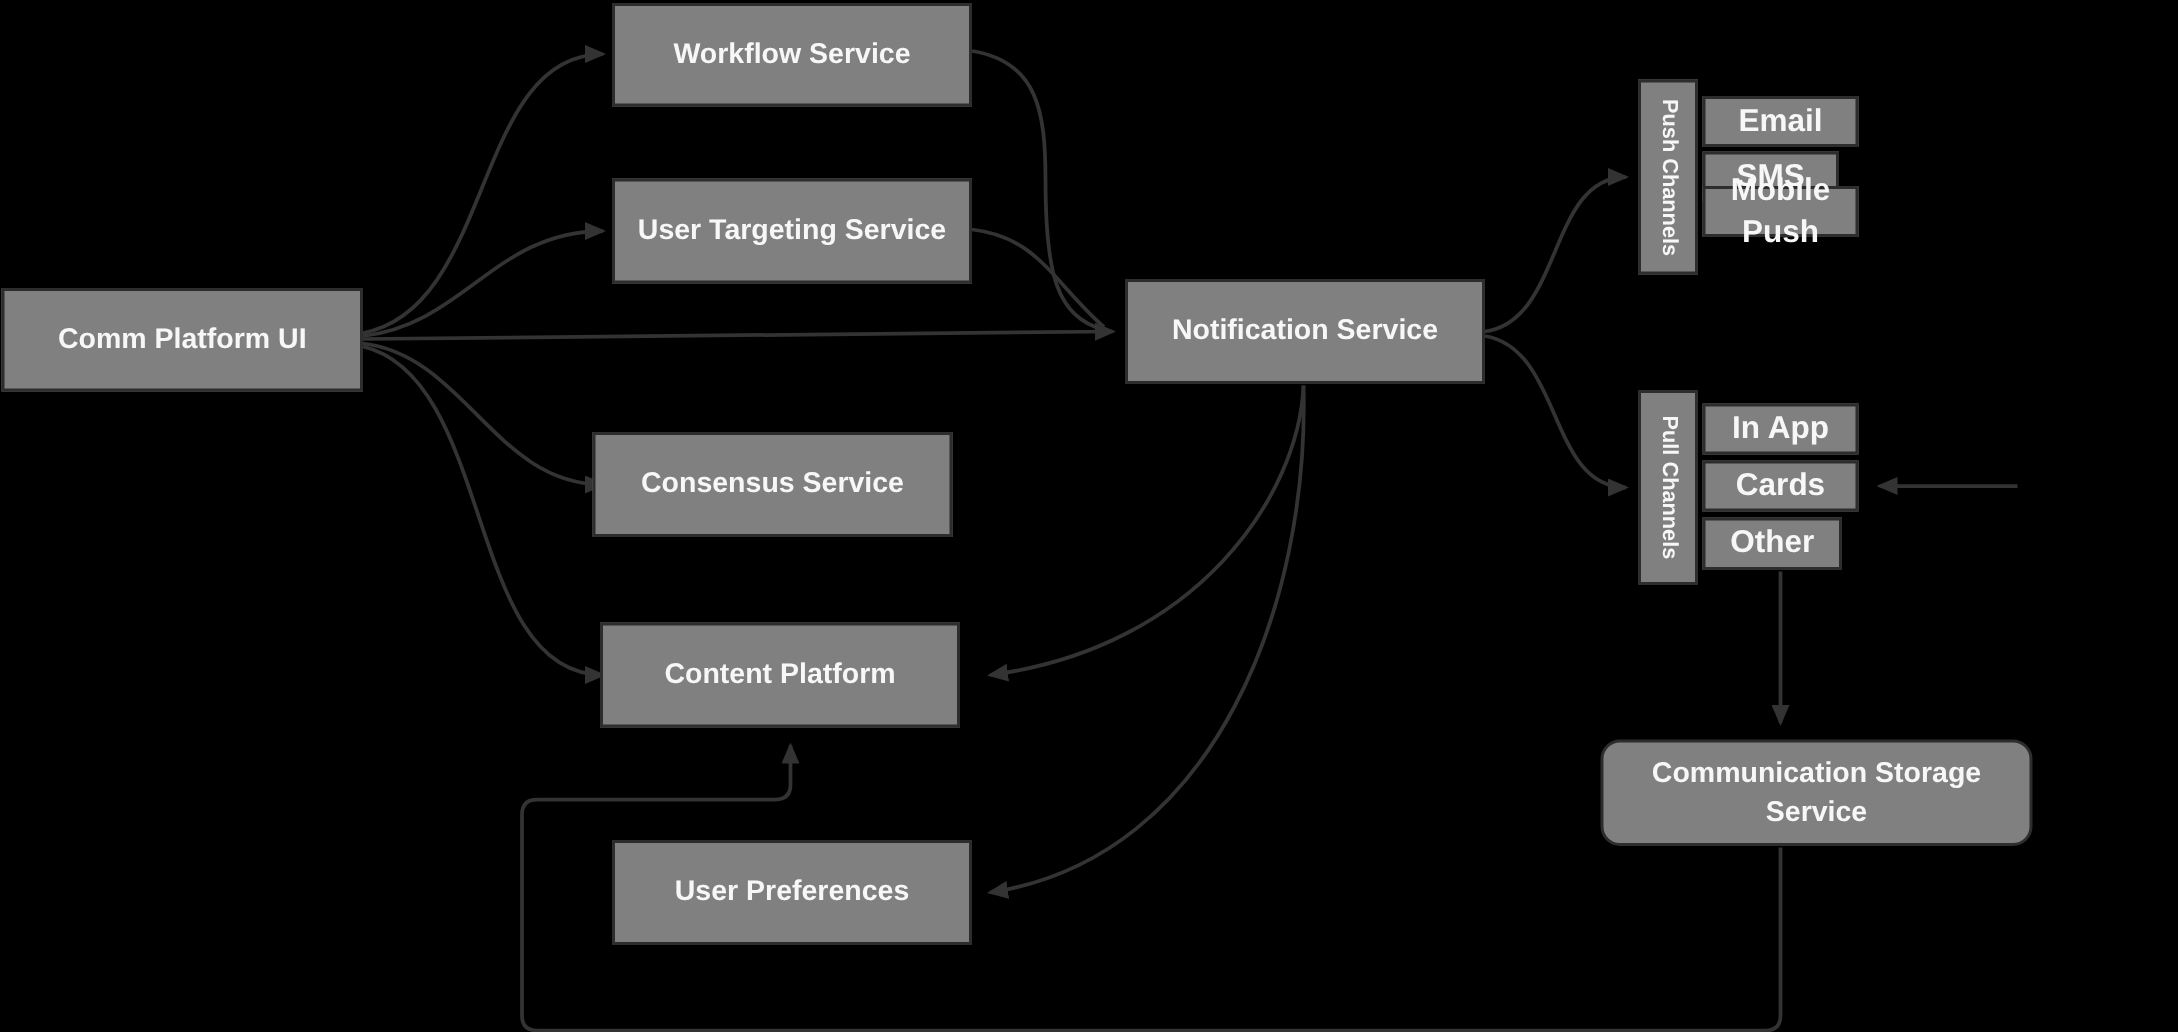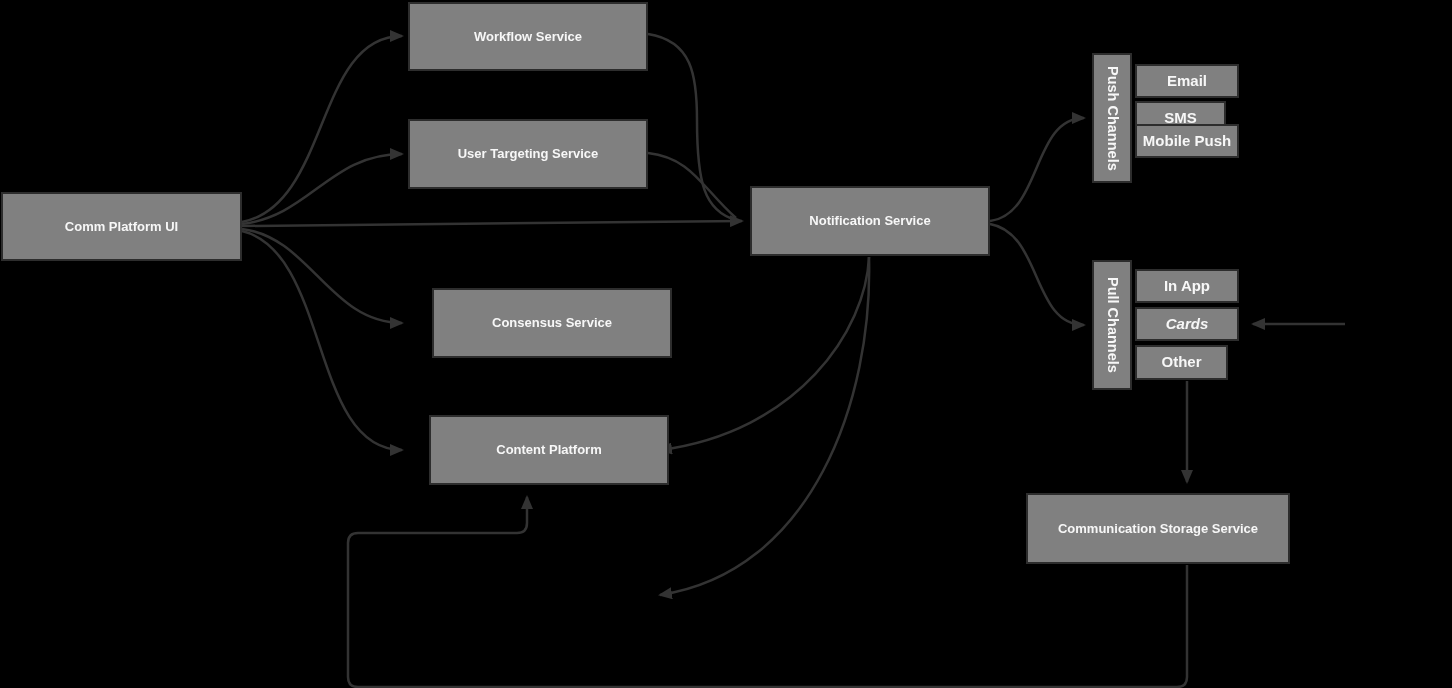--- a/index.html
+++ b/index.html
@@ -10,27 +10,27 @@
     font-family:"Liberation Sans","DejaVu Sans",sans-serif;
     overflow:hidden;
   }
   .edges{position:absolute;left:0;top:0;width:1452px;height:688px;}
   .node{
     position:absolute;
     background:#808080;
     border:2px solid #2d2d2d;
     color:#f7f7f7;
     font-weight:bold;
-    font-size:13px;
+    font-size:19px;
     display:flex;align-items:center;justify-content:center;
     text-align:center;
     box-sizing:border-box;
     line-height:1.35;
   }
-  .node.small{font-size:15px;}
+  .node.small{font-size:21px;}
   .node.vlabel{
     writing-mode:vertical-rl;
     font-size:14.5px;
   }
   .node.wrap{padding:0 14px;}
 </style>
 </head>
 <body>
 
 <div class="canvas">
@@ -60,32 +60,33 @@
   </svg>
 
   <div class="node" style="left:1px;   top:192px; width:241px; height:69px;">Comm Platform UI</div>
 
   <div class="node" style="left:408px; top:2px;   width:240px; height:69px;">Workflow Service</div>
 
   <div class="node" style="left:750px; top:186px; width:240px; height:70px;">Notification Service</div>
 
   <div class="node" style="left:408px; top:119px; width:240px; height:70px;">User Targeting Service</div>
 
-  <div class="node" style="left:432px; top:288px; width:240px; height:70px;">Consensus Service</div>
+  <div class="node" style="left:395px; top:288px; width:240px; height:70px;">Consensus Service</div>
 
-  <div class="node" style="left:429px; top:415px; width:240px; height:70px;">Content Platform</div>
+  <div class="node" style="left:400px; top:415px; width:240px; height:70px;">Content Platform</div>
 
+  <div class="node" style="left:408px; top:560px; width:240px; height:70px;">User Preferences</div>
 
   <div class="node vlabel" style="left:1092px; top:53px; width:40px; height:130px;">Push Channels</div>
 
   <div class="node small" style="left:1135px; top:64px;  width:104px; height:34px;">Email</div>
   <div class="node small" style="left:1135px; top:101px; width:91px; height:34px;">SMS</div>
   <div class="node small" style="left:1135px; top:124px; width:104px; height:34px;">Mobile Push</div>
 
   <div class="node vlabel" style="left:1092px; top:260px; width:40px; height:130px;">Pull Channels</div>
 
   <div class="node small" style="left:1135px; top:269px; width:104px; height:34px;">In App</div>
-  <div class="node small" style="left:1135px; top:307px; width:104px; height:34px;font-style:italic;">Cards</div>
+  <div class="node small" style="left:1135px; top:307px; width:104px; height:34px;">Cards</div>
   <div class="node small" style="left:1135px; top:345px; width:93px; height:35px;">Other</div>
 
-  <div class="node wrap" style="left:1026px; top:493px; width:264px; height:71px;">Communication Storage Service</div>
+  <div class="node wrap" style="left:1067px; top:493px; width:288px; height:71px;border-radius:13px;">Communication Storage Service</div>
 
 </div>
 
 </body></html>

